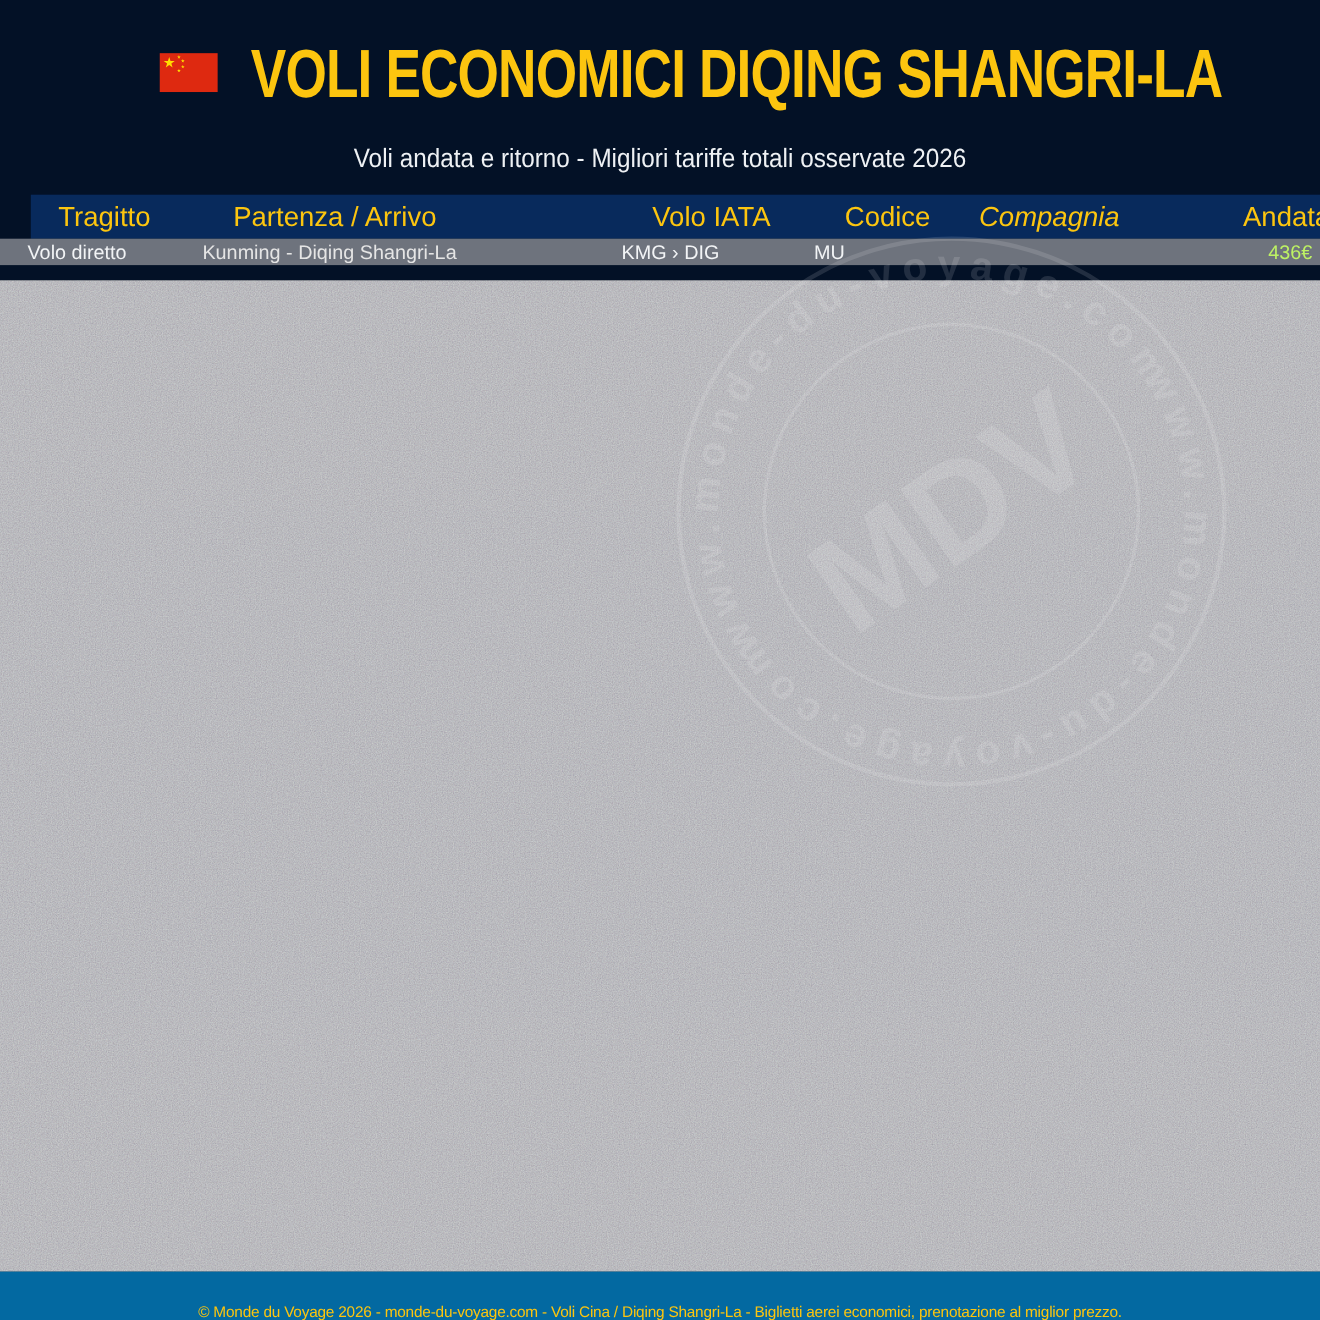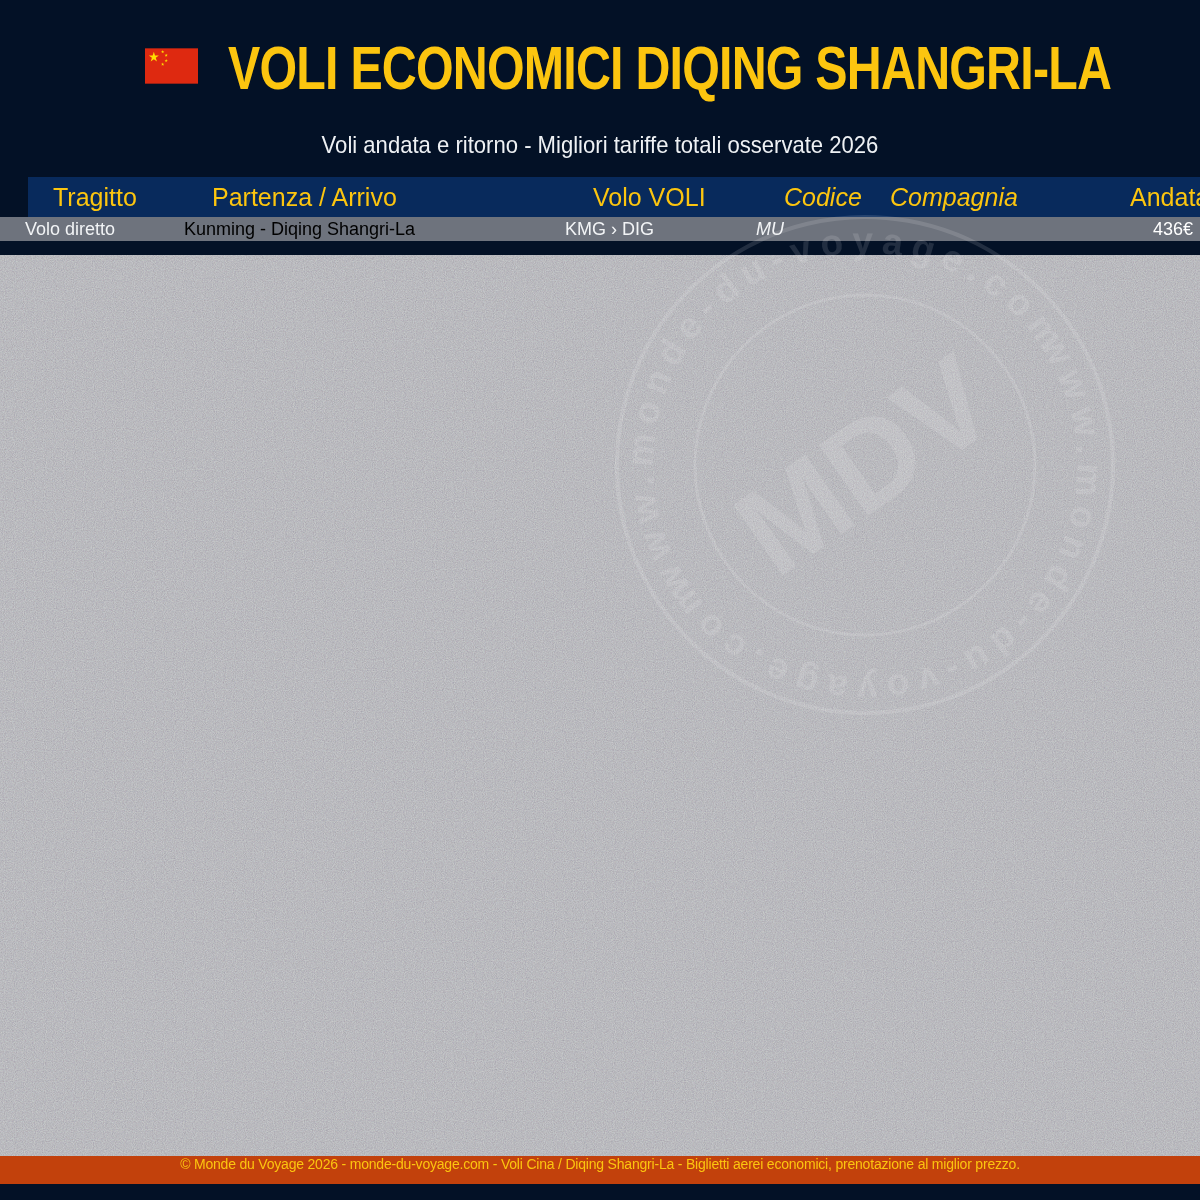--- a/index.html
+++ b/index.html
@@ -26,39 +26,39 @@
   .thead{
     position:absolute;top:177px;left:0;width:1200px;height:40px;
     background:#082a5c;color:#fcc50f;font-size:25px;z-index:1;margin-left:28px;
   }
   .trow{
     position:absolute;top:217px;left:0;width:1200px;height:24px;
     background:#6e737d;color:#f2f4f6;font-size:18px;z-index:1;cursor:pointer;
   }
   .cell{position:absolute;top:0;height:100%;display:flex;align-items:center;white-space:nowrap;}
   .c1{left:25px;}  .c2{left:184px;} .c3{left:565px;}
-  .c4{left:756px;font-style:italic;} .c5{left:862px;font-style:italic;} .c6{left:1102px;}
+  .c4{left:740px;} .c5{left:862px;font-style:italic;} .c6{left:1102px;}
   .c6r{right:7px;left:auto;}
-  .gold{color:#000000;}
+  .gold{color:#e5e5e5;}
   .white{color:#f2f4f6;}
   
   .noise-area{
     position:absolute;top:255px;left:0;width:1200px;height:901px;
     background:#8a8b8d;z-index:0;
   }
   .noise-area svg{display:block;}
   
   .stamp{
     position:absolute;top:0;left:0;width:1200px;height:1200px;
     z-index:2;pointer-events:none;
   }
   
   .footer{
-    position:absolute;top:1156px;left:0;width:1200px;height:28px;
-    background:#c2410c;display:flex;align-items:flex-start;justify-content:center;z-index:3;
+    position:absolute;top:1156px;left:0;width:1200px;height:44px;
+    background:#0369a1;display:flex;align-items:flex-end;justify-content:center;z-index:3;
   }
   .footer span{
     color:#fcc50f;font-size:14px;letter-spacing:-0.2px;white-space:nowrap;cursor:pointer;
   }
 </style>
 </head>
 <body>
 
 <svg class="flag" viewBox="0 0 30 20" xmlns="http://www.w3.org/2000/svg">
   <defs>
@@ -71,32 +71,32 @@
   <use href="#st" transform="translate(12,7) scale(1)"></use>
   <use href="#st" transform="translate(10,9) scale(1)"></use>
 </svg>
 
 <div class="title">VOLI ECONOMICI DIQING SHANGRI-LA</div>
 <div class="subtitle">Voli andata e ritorno - Migliori tariffe totali osservate 2026</div>
 
 <div class="thead">
   <span class="cell c1">Tragitto</span>
   <span class="cell c2">Partenza / Arrivo</span>
-  <span class="cell c3">Volo VOLI</span>
+  <span class="cell c3">Volo IATA</span>
   <span class="cell c4">Codice</span>
   <span class="cell c5">Compagnia</span>
   <span class="cell c6">Andata e</span>
 </div>
 
 <div class="trow">
   <span class="cell c1 white">Volo diretto</span>
   <span class="cell c2 gold">Kunming - Diqing Shangri-La</span>
   <span class="cell c3 white">KMG › DIG</span>
   <span class="cell c4 white">MU</span>
-  <span class="cell c6r cell" style="color:#ffffff;">436€</span>
+  <span class="cell c6r cell" style="color:#bef264;">436€</span>
 </div>
 
 <div class="noise-area">
   <svg width="1200" height="901" xmlns="http://www.w3.org/2000/svg">
     <defs>
       <filter id="nf" x="0" y="0" width="100%" height="100%">
         <feTurbulence type="fractalNoise" baseFrequency="0.9" numOctaves="2" seed="7" stitchTiles="stitch"></feTurbulence>
         <feColorMatrix type="saturate" values="0.18"></feColorMatrix>
         <feComponentTransfer>
           <feFuncR type="linear" slope="0.45" intercept="0.32"></feFuncR>

